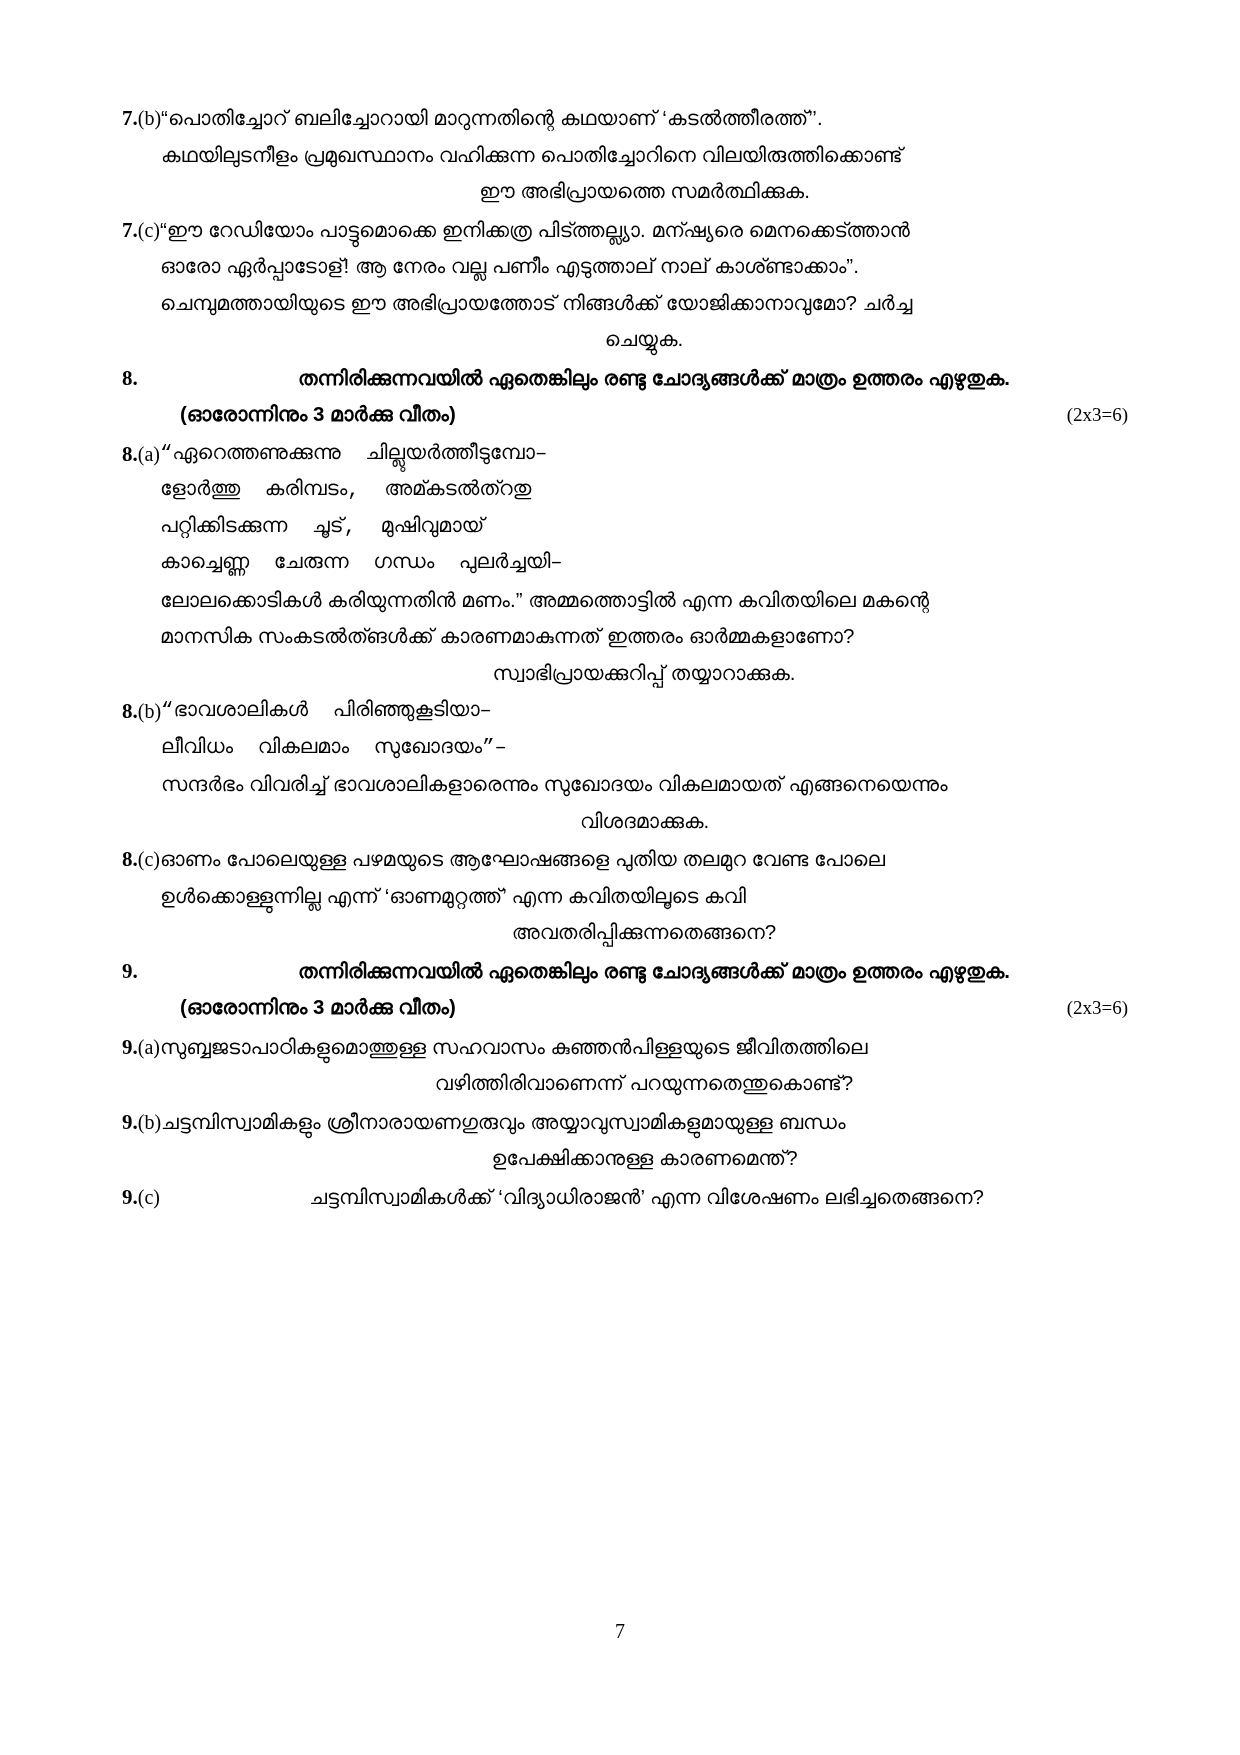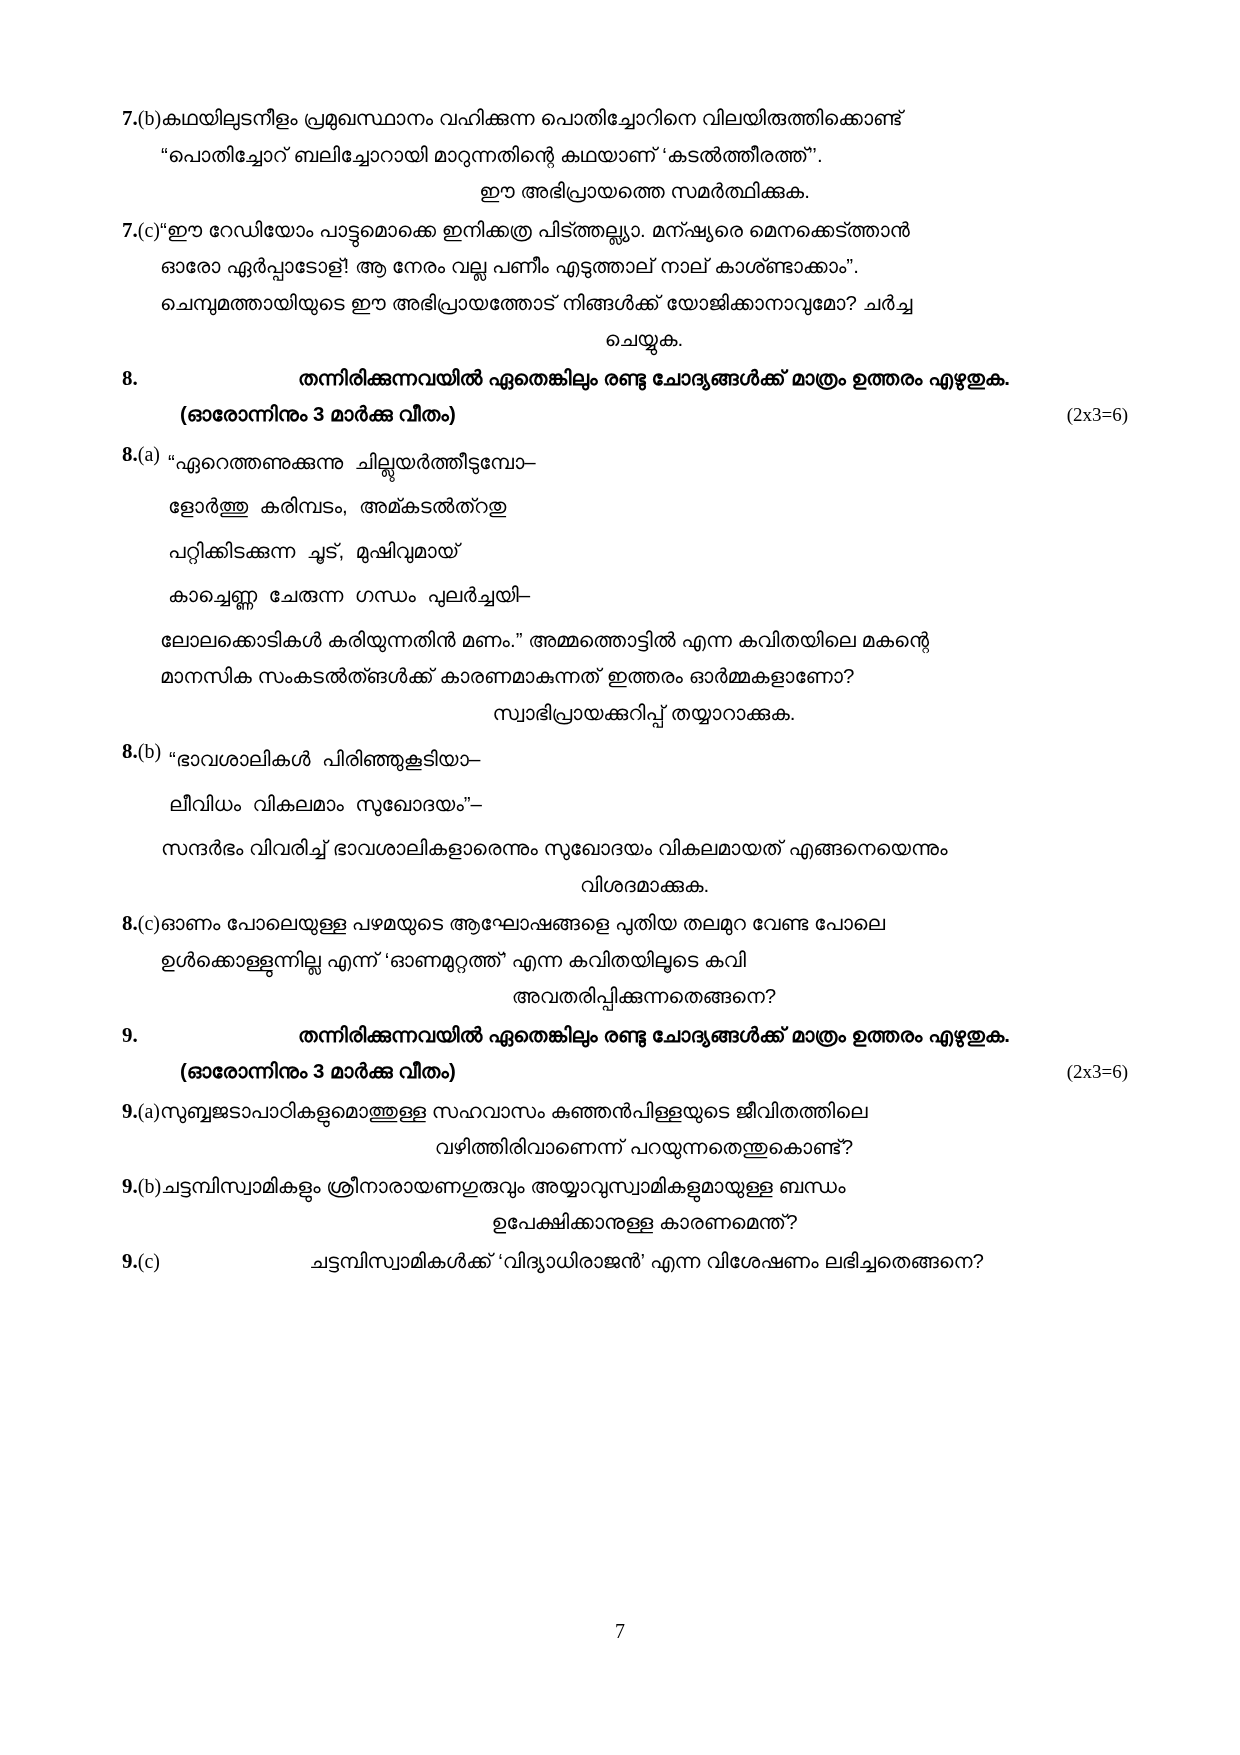--- a/index.html
+++ b/index.html
@@ -69,25 +69,25 @@
   .mal.last-line,
   .mal.noj {
     text-align: center;
   }
   .mal.bold {
     font-weight: bold;
   }
 
   
   .verse {
-    font-family: Liberation Sans, sans-serif;
+    font-family: Liberation Mono, monospace;
     font-size: 20.5px;
     line-height: 36.5px;
     text-align: left;
-    margin: 8px;
+    margin: 0;
     white-space: pre-wrap;
   }
 
   
   .heading-row {
     display: flex;
     justify-content: space-between;
     align-items: baseline;
   }
   .marks {
@@ -110,22 +110,22 @@
   }
 </style>
 </head>
 <body>
 
 <div class="page">
 
   <div class="qblock">
     <div class="qnum">7.<span class="sub">(b)</span></div>
     <div class="qbody">
+      <p class="mal">“പൊതിച്ചോറ്  ബലിച്ചോറായി  മാറുന്നതിന്റെ  കഥയാണ്  ‘കടൽത്തീരത്ത്’’.</p>
       <p class="mal">കഥയിലുടനീളം പ്രമുഖസ്ഥാനം വഹിക്കുന്ന പൊതിച്ചോറിനെ വിലയിരുത്തിക്കൊണ്ട്</p>
-      <p class="mal">“പൊതിച്ചോറ്  ബലിച്ചോറായി  മാറുന്നതിന്റെ  കഥയാണ്  ‘കടൽത്തീരത്ത്’’.</p>
       <p class="mal noj">ഈ  അഭിപ്രായത്തെ  സമർത്ഥിക്കുക.</p>
     </div>
   </div>
 
   <div class="qblock">
     <div class="qnum">7.<span class="sub">(c)</span></div>
     <div class="qbody">
       <p class="mal">“ഈ  റേഡിയോം  പാട്ടുമൊക്കെ  ഇനിക്കത്ര  പിട്ത്തല്ല്യാ.  മന്ഷ്യരെ  മെനക്കെട്ത്താൻ</p>
       <p class="mal">ഓരോ  ഏർപ്പാടോള്! ആ  നേരം  വല്ല  പണീം  എടുത്താല്  നാല്  കാശ്ണ്ടാക്കാം”.</p>
       <p class="mal">ചെമ്പുമത്തായിയുടെ  ഈ  അഭിപ്രായത്തോട്  നിങ്ങൾക്ക്  യോജിക്കാനാവുമോ? ചർച്ച</p>

